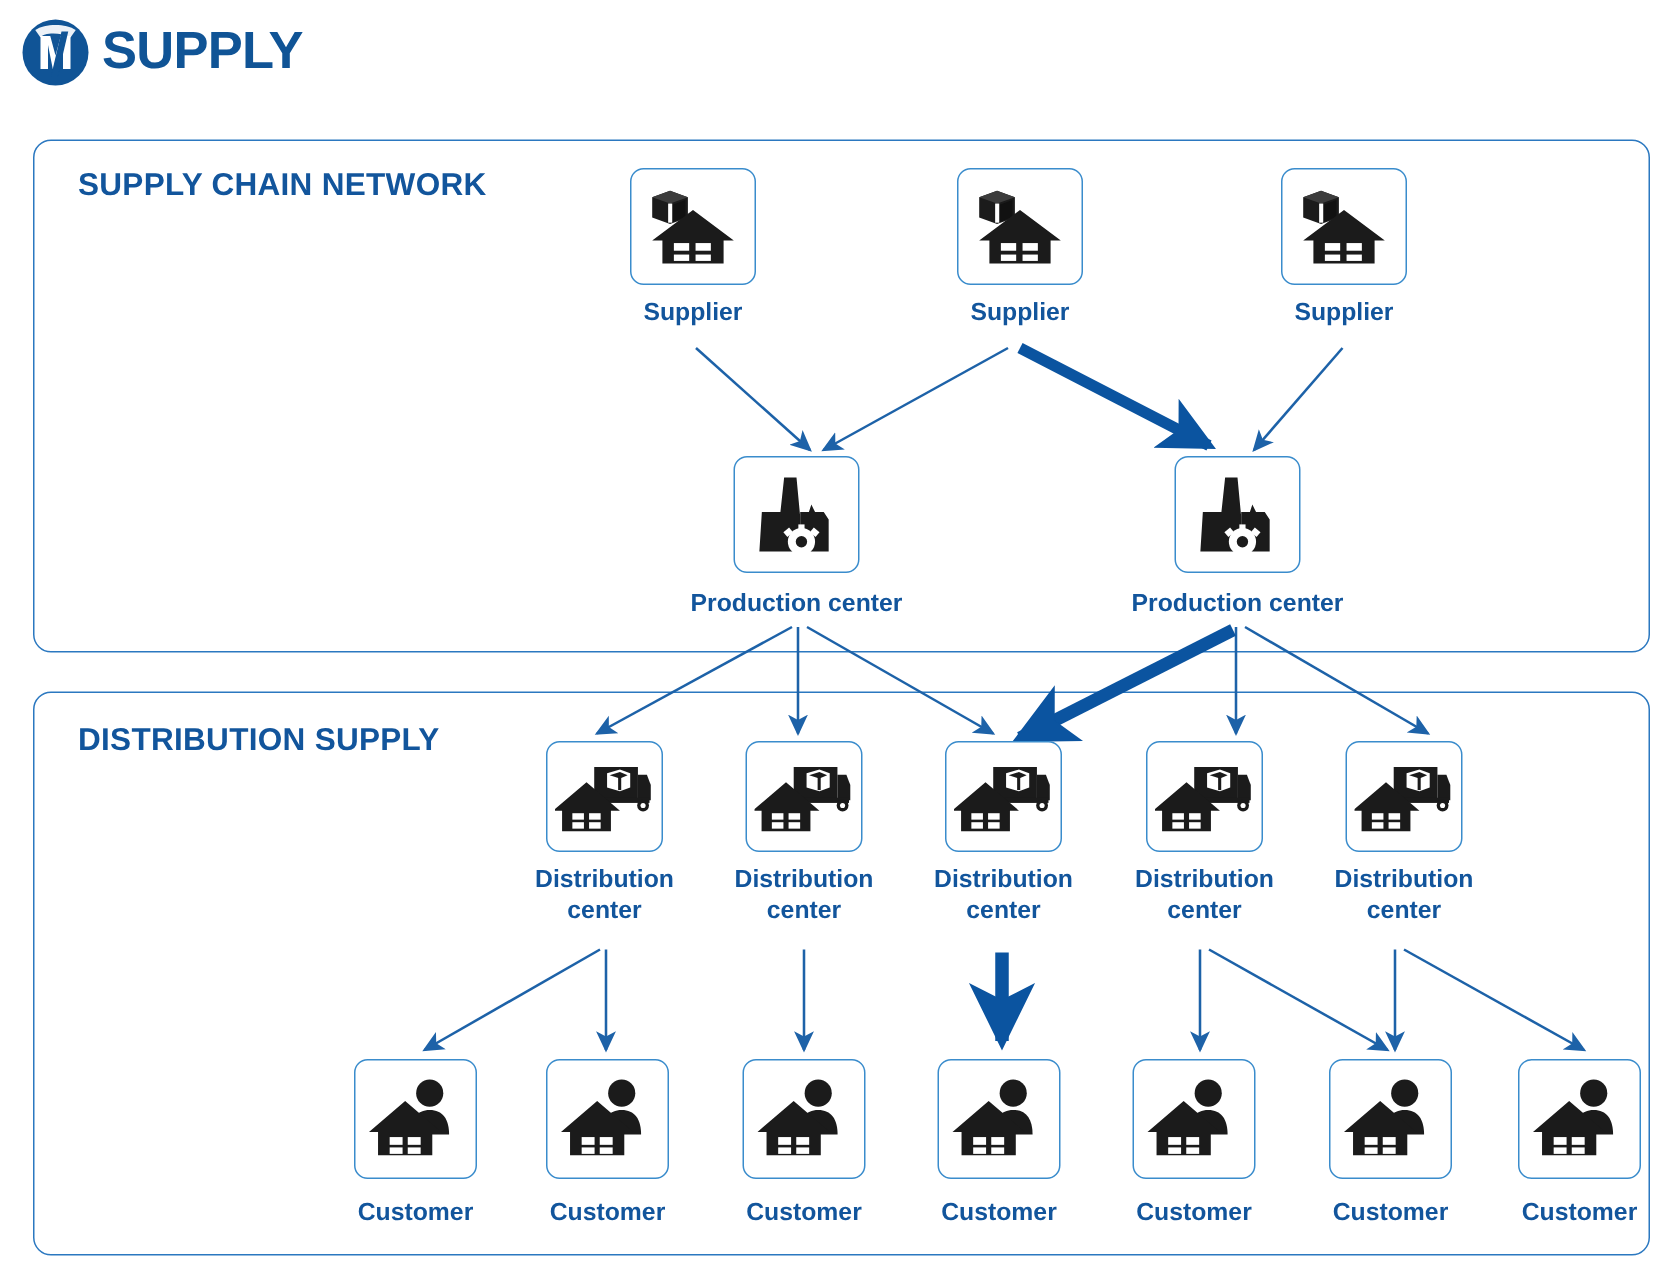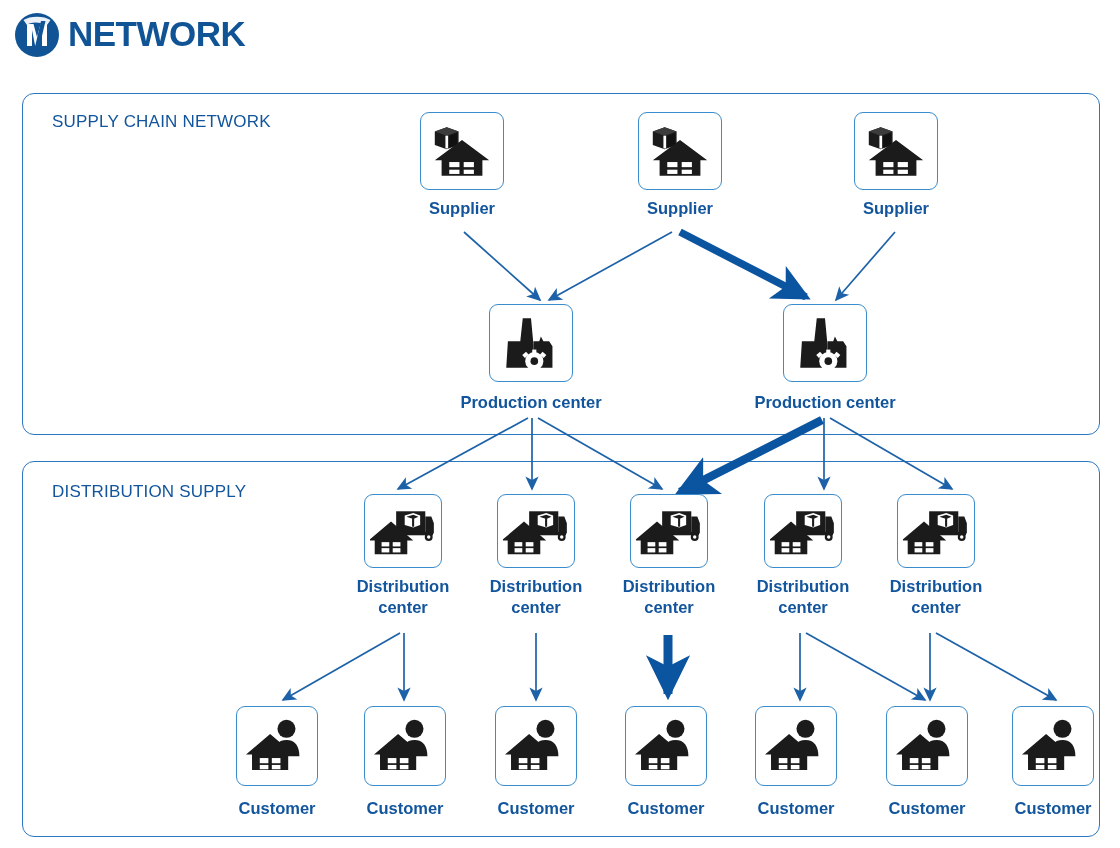--- a/index.html
+++ b/index.html
@@ -57,22 +57,22 @@
     height: 342px;
   }
   #panel-distribution {
     left: 22px;
     top: 461px;
     width: 1078px;
     height: 376px;
   }
   .panel-title {
     position: absolute;
-    font-size: 17px;
-    font-weight: normal;
+    font-size: 21px;
+    font-weight: bold;
     color: #12559c;
     letter-spacing: 0.2px;
     white-space: nowrap;
   }
   #title-supply { left: 52px; top: 112px; }
   #title-distribution { left: 52px; top: 482px; }
 
   
   #arrow-layer {
     position: absolute;
@@ -120,21 +120,21 @@
 
 <div id="logo-area">
   <div id="logo-mark">
     <svg viewBox="0 0 46 46" width="46" height="46">
       <circle cx="23" cy="23" r="22" fill="#105496"></circle>
       <path d="M13 34 L13 12 L19.5 12 L23 25 L26.5 12 L33 12 L33 34 L28 34 L28 18 L24.8 34 L21.2 34 L18 18 L18 34 Z" fill="#ffffff"></path>
       <path d="M9.5 8 C16 3.5 30 3.5 36.5 8 L33 13 C27 9.5 15 9.5 13 13 Z" fill="#ffffff" opacity="0.92"></path>
       <path d="M20 39 L27 9 L31.5 9 L24.5 39 Z" fill="#105496"></path>
     </svg>
   </div>
-  <div id="logo-text">NETWORK</div>
+  <div id="logo-text">SUPPLY</div>
 </div>
 
 <div class="panel" id="panel-supply"></div>
 <div class="panel" id="panel-distribution"></div>
 
 <div class="panel-title" id="title-supply">SUPPLY CHAIN NETWORK</div>
 <div class="panel-title" id="title-distribution">DISTRIBUTION SUPPLY</div>
 
 <svg id="arrow-layer" viewBox="0 0 1120 848">
   <defs>

